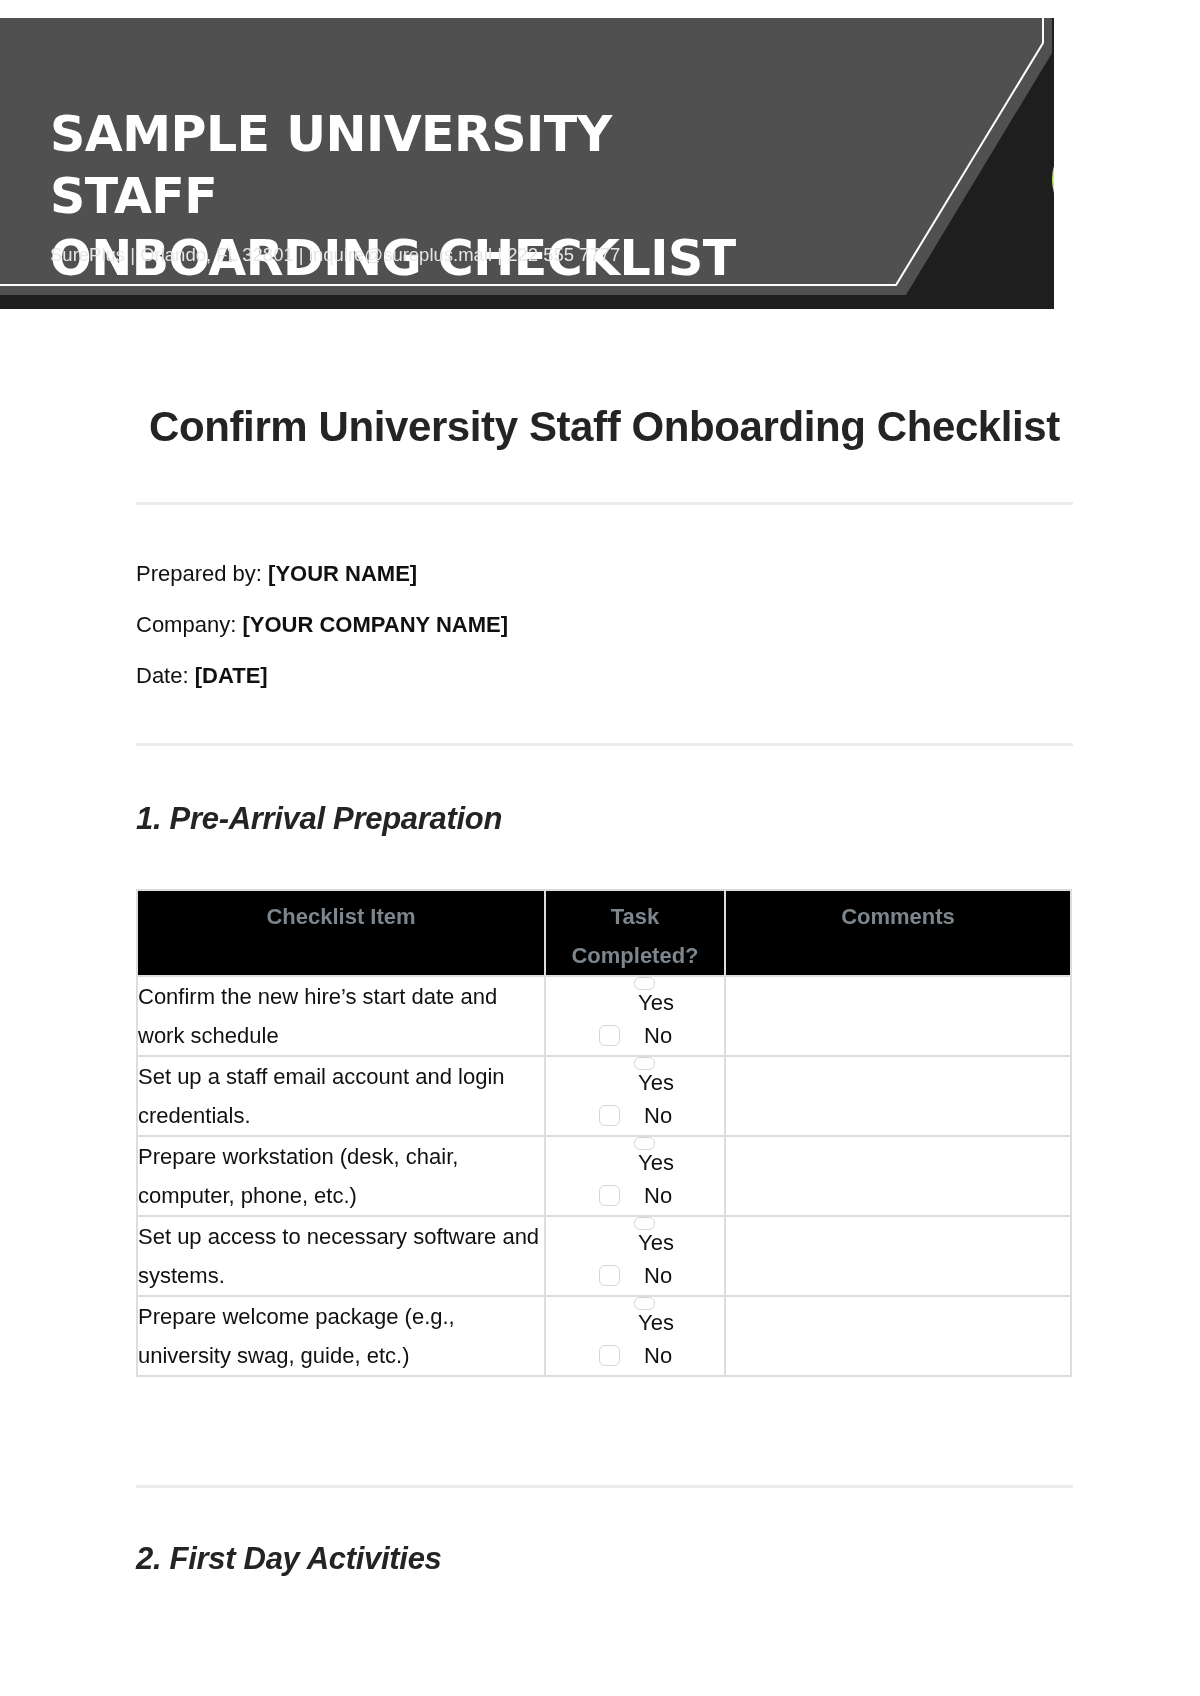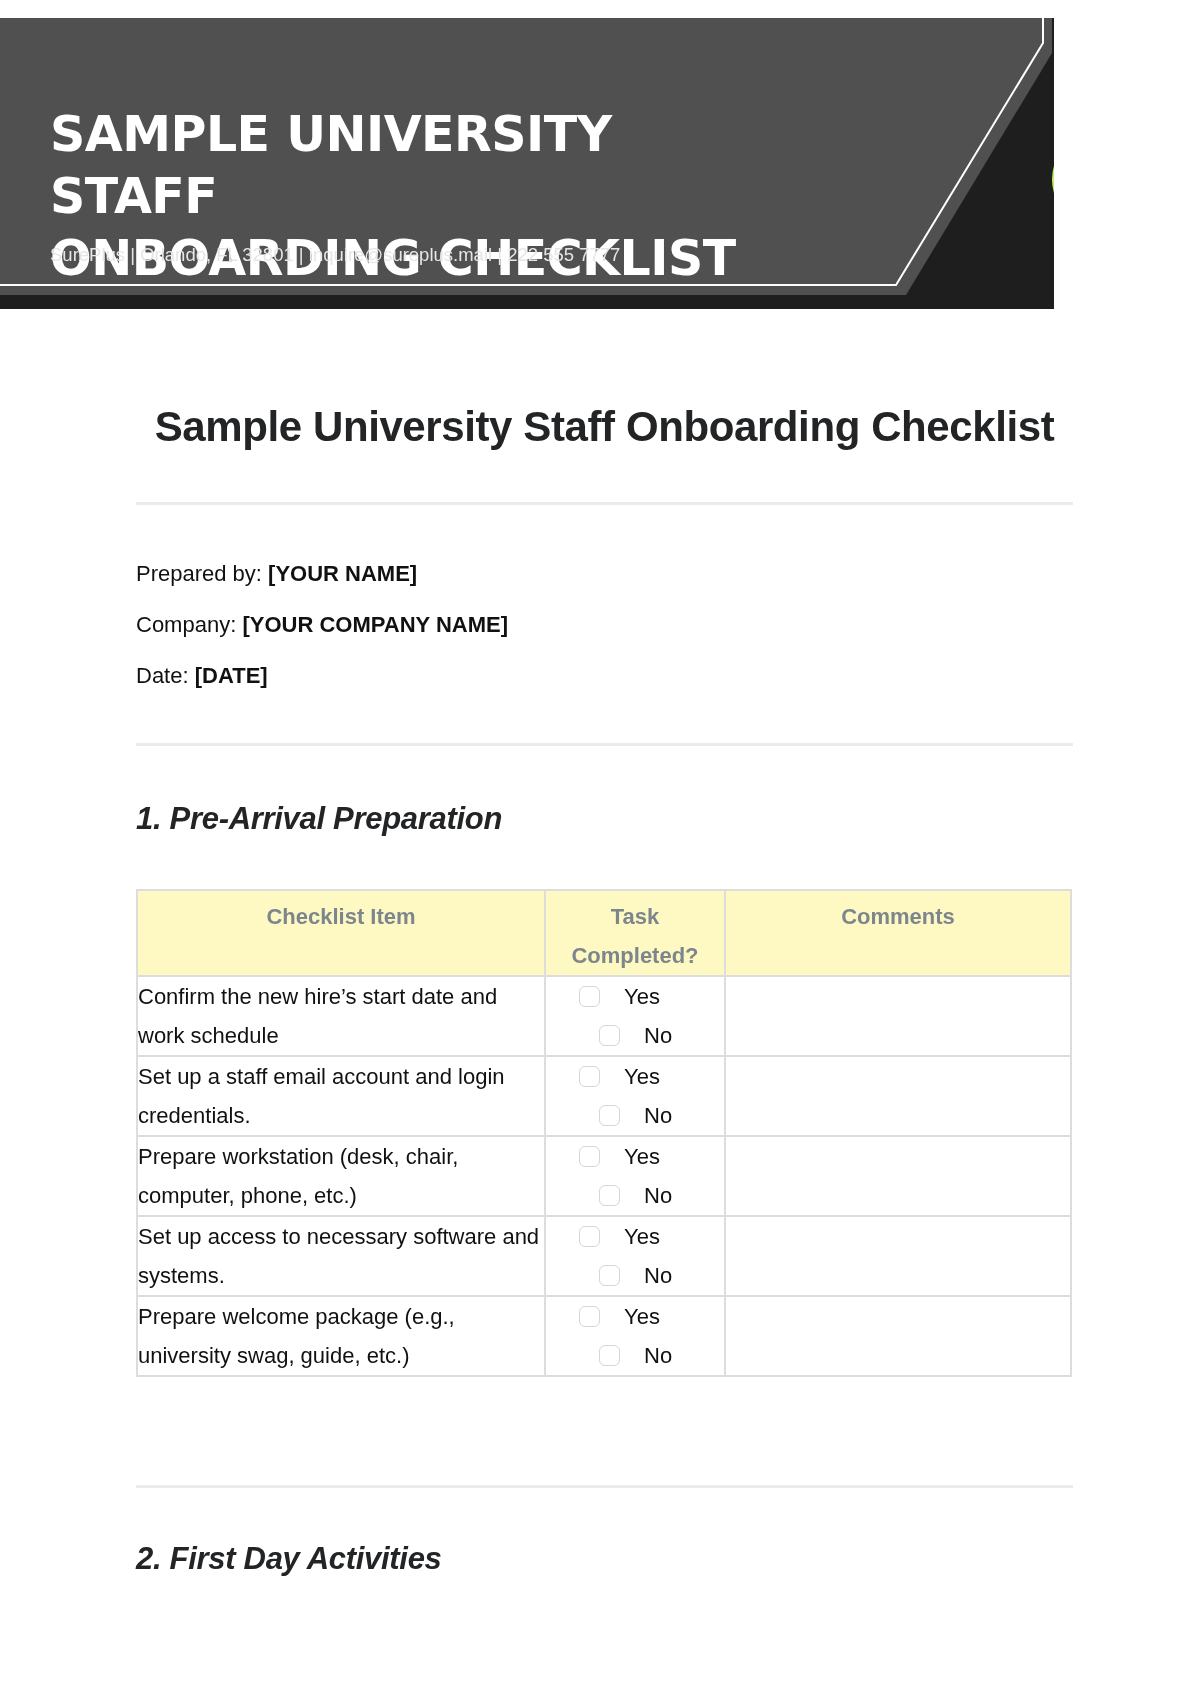--- a/index.html
+++ b/index.html
@@ -50,29 +50,29 @@
   }
   table.checklist {
     position: absolute; left: 136px; top: 889px; width: 934px;
     border-collapse: collapse; table-layout: fixed;
     font-size: 22px; color: #111;
   }
   table.checklist th, table.checklist td {
     border: 2px solid #dddddd; vertical-align: top; padding: 0;
   }
   table.checklist th {
-    background: #fef9c3; color: #7d868c; font-weight: bold;
+    background: #000000; color: #7d868c; font-weight: bold;
     line-height: 39px; padding: 6px 8px 0 8px; height: 84px; box-sizing: border-box;
     text-align: center;
   }
   table.checklist td { height: 77px; box-sizing: border-box; }
   td.item { padding: 5px 8px 0 7px; line-height: 39px; }
   td.status { padding-top: 5px; }
   .opt { display: flex; align-items: center; height: 39px; }
-  .opt.yes { padding-left: 33px; }
+  .opt.yes { padding-left: 42px; flex-direction: column; }
   .opt.no { padding-left: 53px; }
   .box {
     display: inline-block; width: 21px; height: 21px; border: 1.5px solid #d6d6d6;
     border-radius: 6px; background: #fff; box-sizing: border-box; margin-right: 24px;
   }
   .opt-label { font-size: 22px; color: #111; }
 </style>
 </head>
 <body>
 
@@ -85,21 +85,21 @@
     <span>SAMPLE UNIVERSITY STAFF</span><br>
     <span>ONBOARDING CHECKLIST</span>
   </h1>
   <div class="banner-sub">SurePlus | Orlando, FL 32801 |  inquire@sureplus.mail | 222 555 7777</div>
   <div class="logo">
     <span>YOUR</span>
     <span>LOGO</span>
   </div>
 </div>
 
-<h2 class="main-title">Sample University Staff Onboarding Checklist</h2>
+<h2 class="main-title">Confirm University Staff Onboarding Checklist</h2>
 <div class="divider" style="top:502px"></div>
 
 <div class="meta" style="top:559px">
   <span>Prepared by:</span>
   <b>[YOUR NAME]</b>
 </div>
 <div class="meta" style="top:610px">
   <span>Company:</span>
   <b>[YOUR COMPANY NAME]</b>
 </div>

